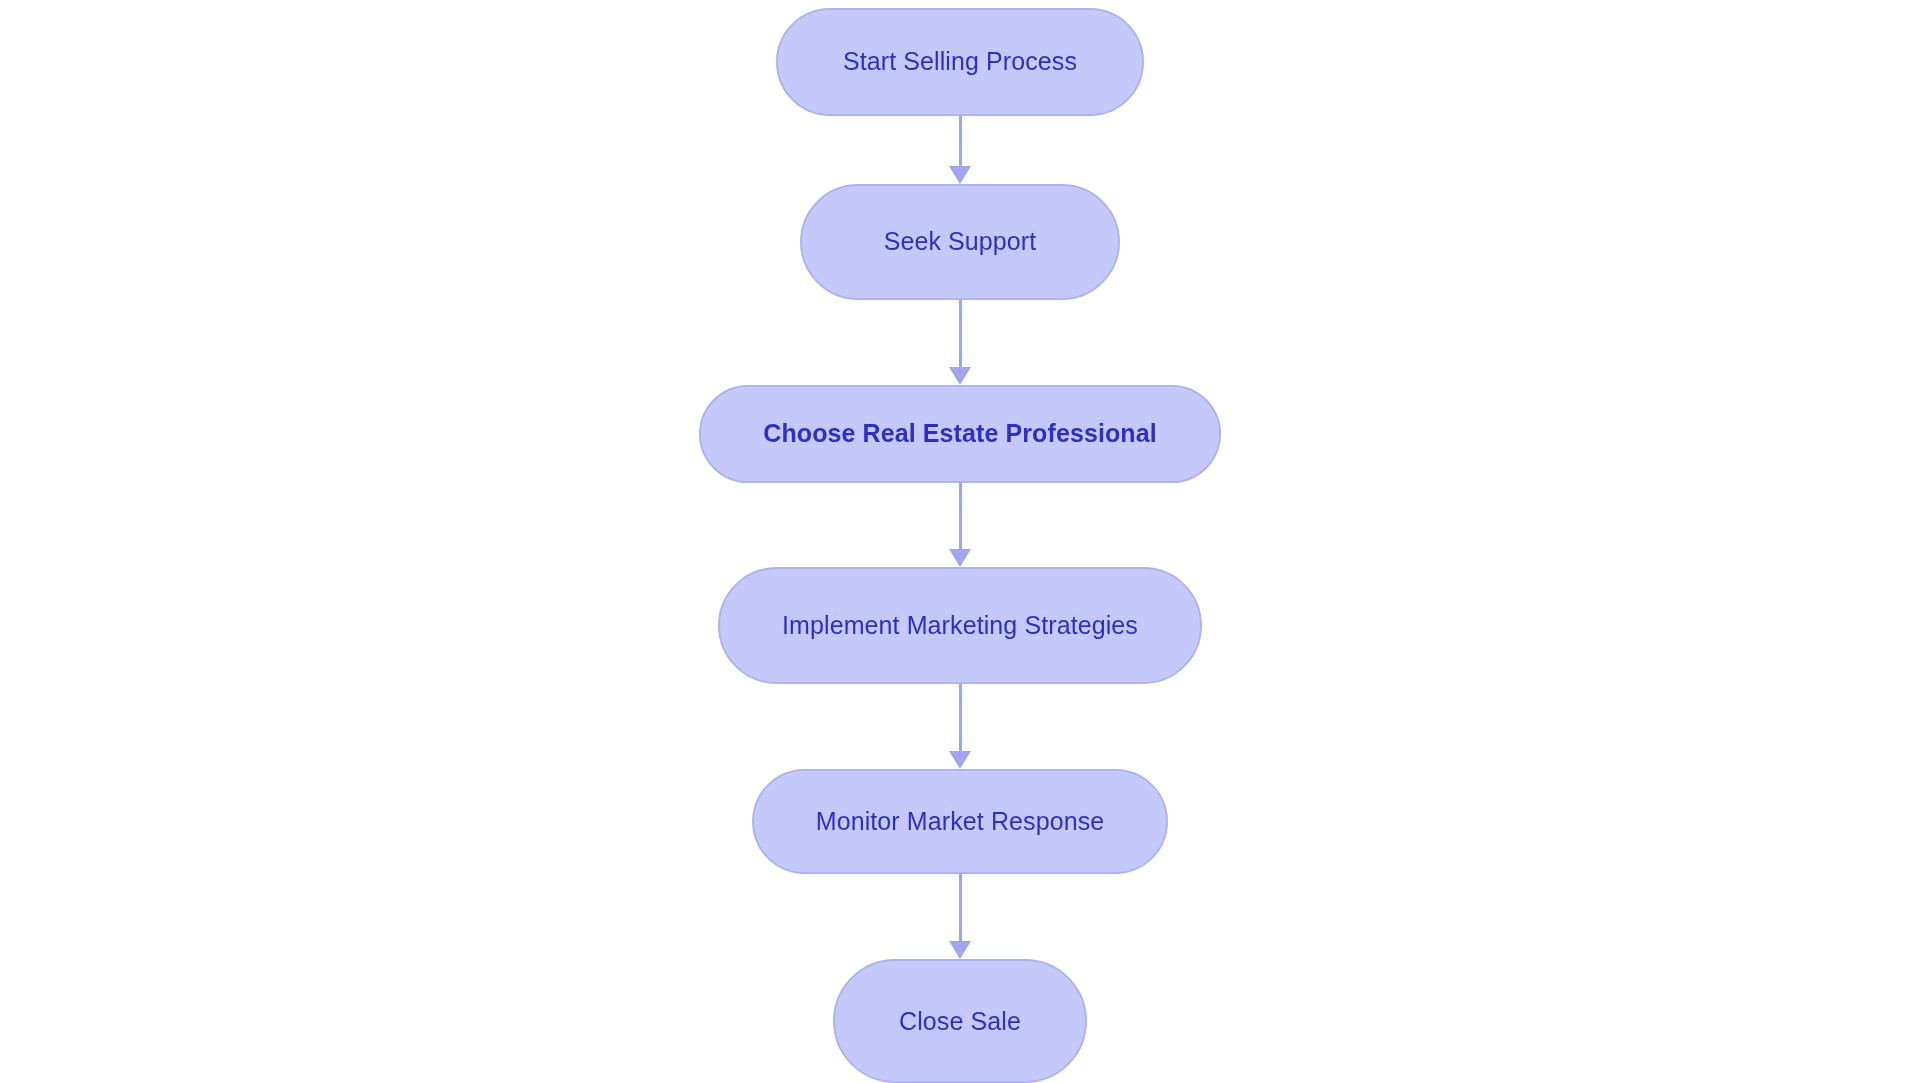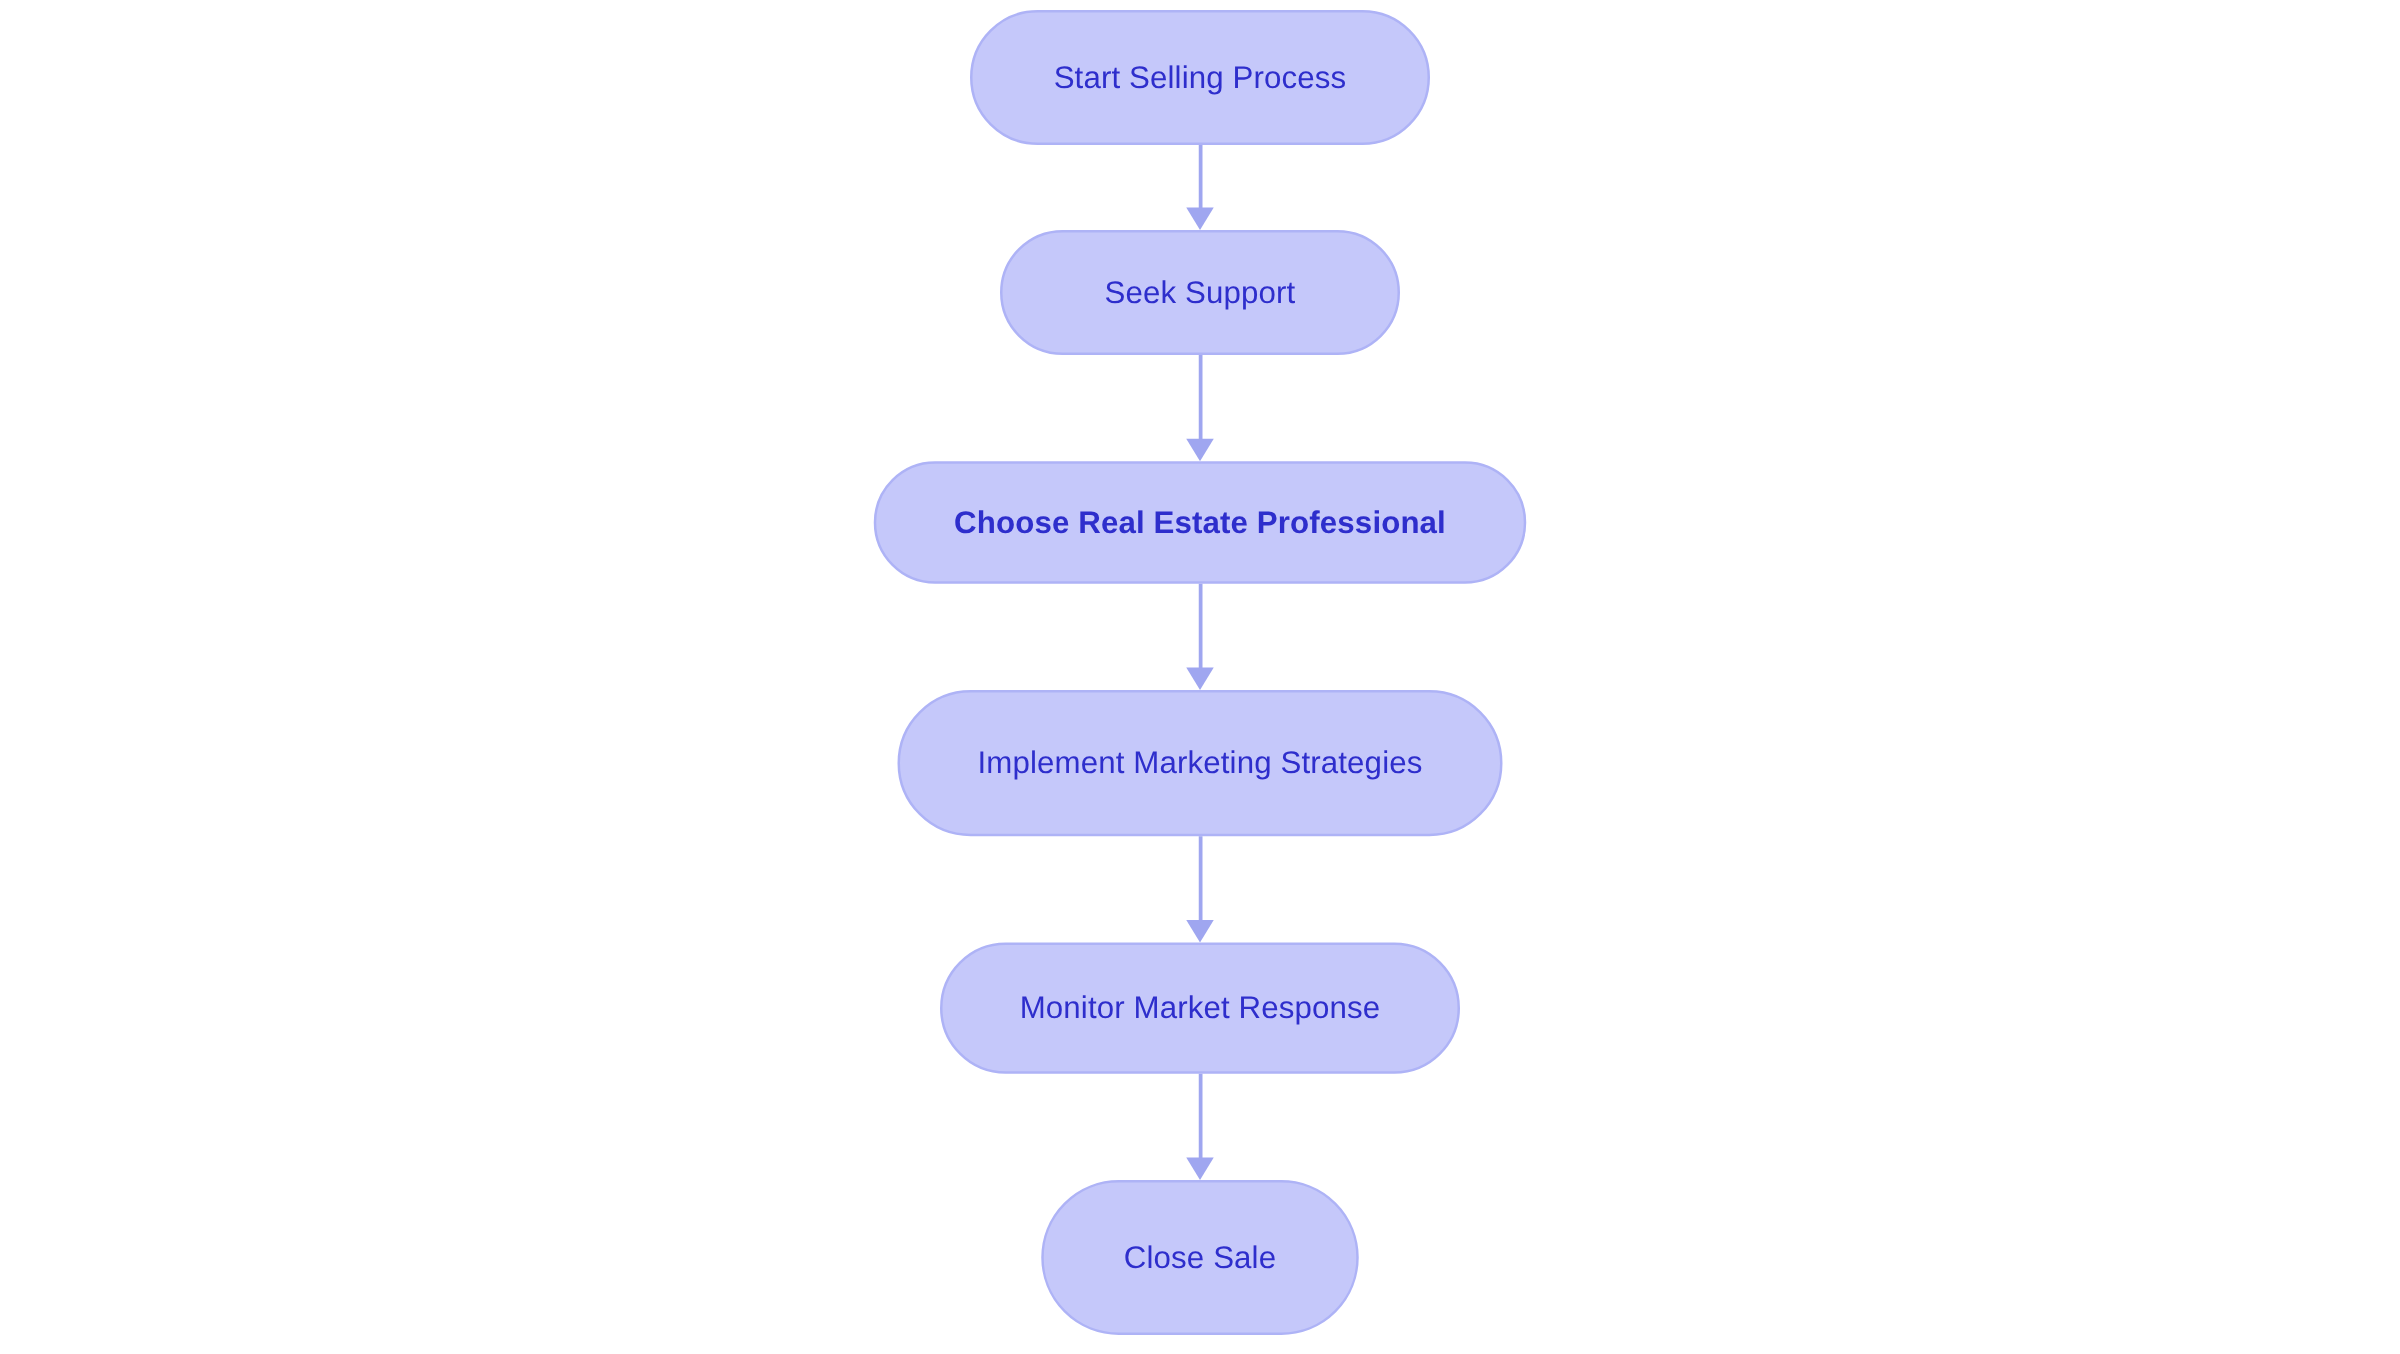--- a/index.html
+++ b/index.html
@@ -53,21 +53,21 @@
     text-align: center;
   }
 
   .flow-node .node-label {
     display: block;
     padding: 0 2px;
   }
 
   
   .node-size-1 { height: 108px; padding: 0 63px; }
-  .node-size-2 { height: 100px; padding: 0 80px; }
+  .node-size-2 { height: 116px; padding: 0 80px; }
   .node-size-3 { height: 98px;  padding: 0 60px; font-weight: bold; }
   .node-size-4 { height: 117px;  padding: 0 60px; }
   .node-size-5 { height: 105px; padding: 16px 60px; }
   .node-size-6 { height: 124px; padding: 0 62px; }
 
   
   .flow-connector {
     position: relative;
     width: 24px;
     display: flex;

